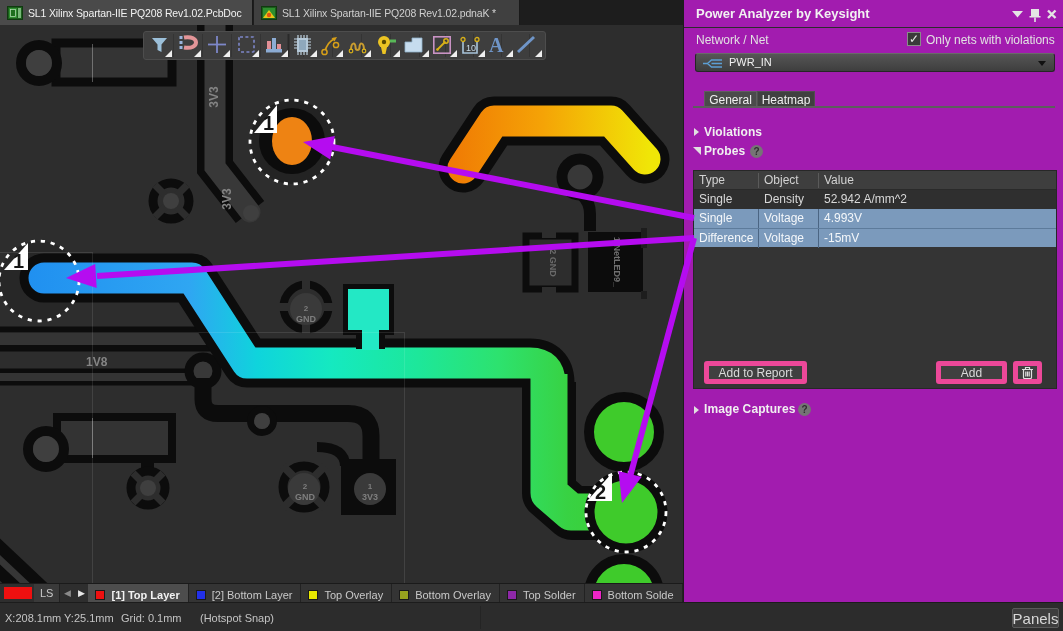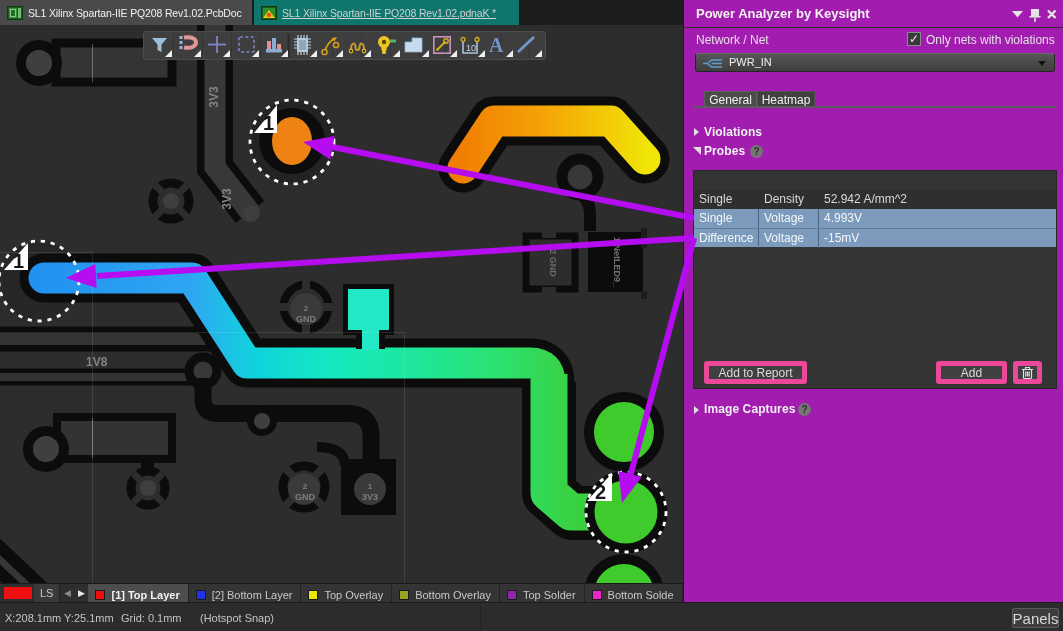--- a/index.html
+++ b/index.html
@@ -5,21 +5,21 @@
 * { margin:0; padding:0; box-sizing:border-box; }
 html,body { width:1063px; height:631px; overflow:hidden; background:#1d1d1d;
   font-family:"Liberation Sans", sans-serif; }
 #app { position:relative; width:1063px; height:631px; }
 
 
 #tabbar { position:absolute; left:0; top:0; width:683px; height:25px; background:#1d1d1d; }
 .doctab { position:absolute; top:0; height:25px; display:flex; align-items:center;
   font-size:10.5px; letter-spacing:-0.15px; color:#cfcfcf; padding-left:7px; }
 #tab1 { left:0; width:253px; background:#4a4a4a; color:#f2f2f2; border-right:1px solid #191919;padding-left:7px;}
-#tab2 { left:254px; width:266px; background:#0f766e; border-right:1px solid #191919;text-decoration:underline;}
+#tab2 { left:254px; width:266px; background:#404040; border-right:1px solid #191919;}
 .doctab .ticon { width:16px; height:14px; margin-right:5px; flex:0 0 auto; }
 .doctab span { white-space:nowrap; overflow:hidden; }
 
 
 #pcb { position:absolute; left:0; top:25px; width:683px; height:558px; background:#2d2d2d; }
 
 
 #toolbar { position:absolute; left:143px; top:6px; width:403px; height:29px;
   background:#3e3e3e; border:1px solid #4d4d4d; border-radius:3px; z-index:10; }
 
@@ -442,20 +442,27 @@
     <div id="ptab2" class="ptab">Heatmap</div>
     <div id="ptabline"></div>
 
     <div class="tri-r" style="left:10px;top:128px"></div>
     <div class="secthead" style="left:20px;top:125px">Violations</div>
     <div class="tri-exp" style="left:9px;top:147px"></div>
     <div class="secthead" style="left:20px;top:144px">Probes</div>
     <div class="qicon" style="left:66px;top:145px">?</div>
 
     <div id="tablebox">
+      <div id="thead" class="trow">
+        <div class="c1">Type</div>
+          <div class="c2">Object</div>
+          <div class="c3">Value</div>
+        <div class="csep" style="left:64px"></div>
+          <div class="csep" style="left:124px"></div>
+      </div>
       <div id="trow1" class="trow">
         <div class="c1">Single</div>
           <div class="c2">Density</div>
           <div class="c3">52.942 A/mm^2</div>
       </div>
       <div id="trow2" class="trow brow">
         <div class="c1">Single</div>
           <div class="c2">Voltage</div>
           <div class="c3">4.993V</div>
         <div class="csepb" style="left:64px"></div>

